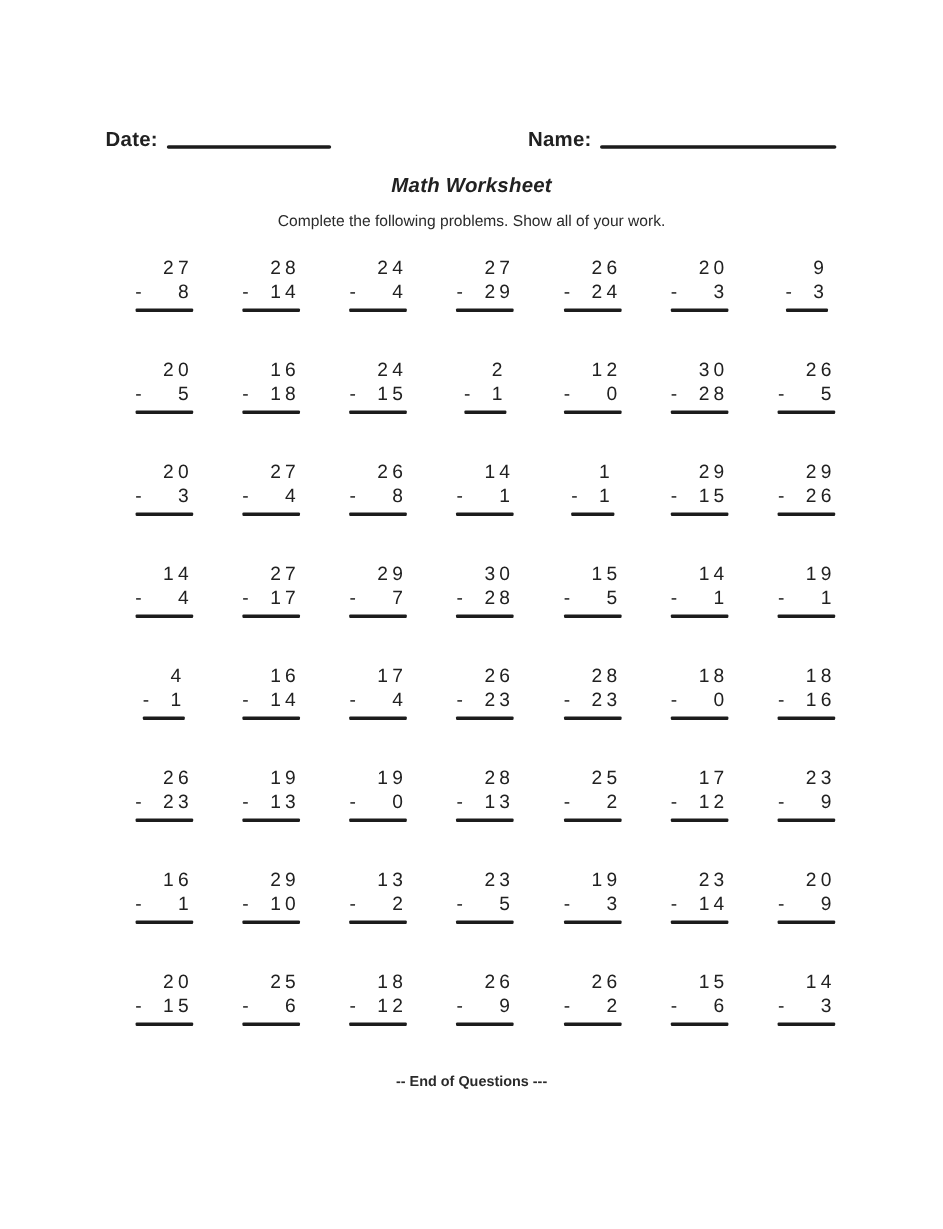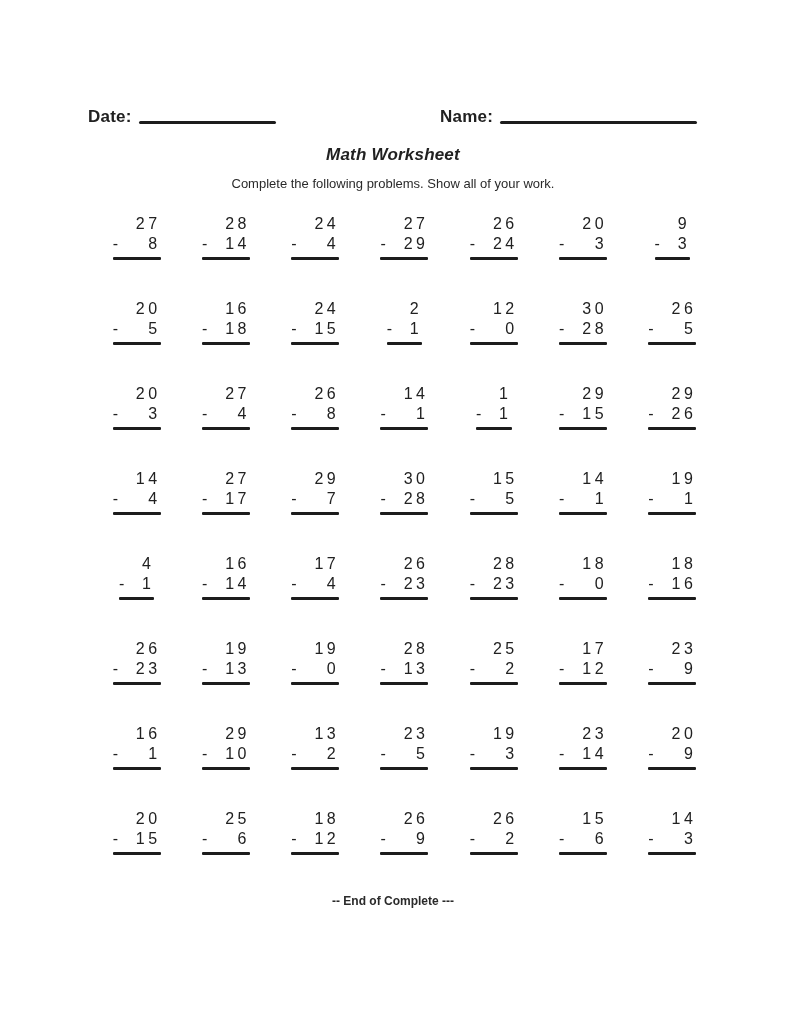--- a/index.html
+++ b/index.html
@@ -694,13 +694,13 @@
           <div class="brow">
             <span class="op">-</span>
             <span>3</span>
           </div>
           <div class="answer-line"></div>
         </div>
       </div>
     </div>
   </div>
 
-<div class="ws-footer">-- End of Complete ---</div>
+<div class="ws-footer">-- End of Questions ---</div>
 
 </body></html>

